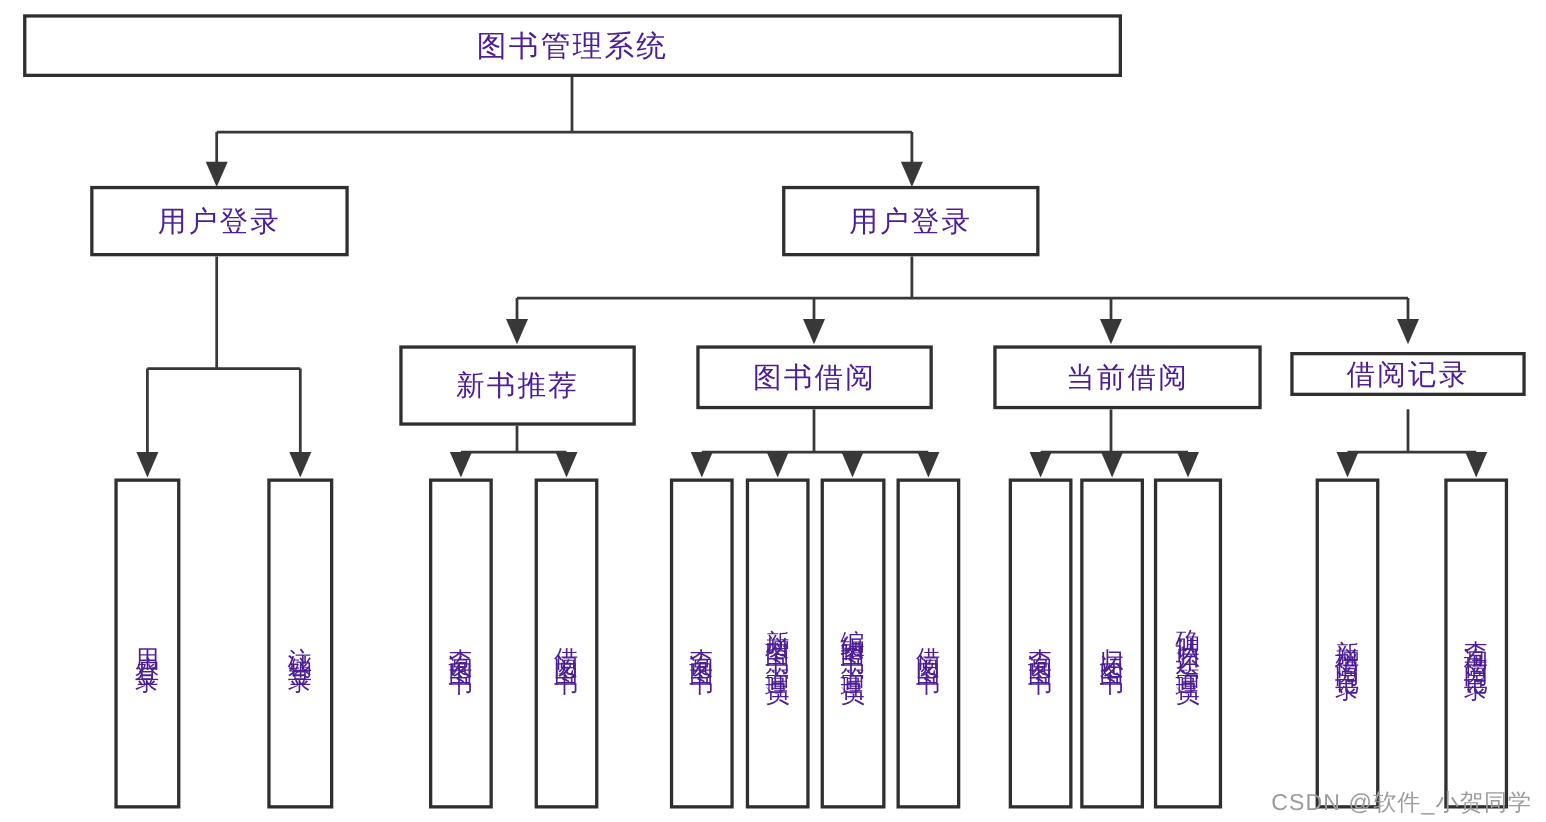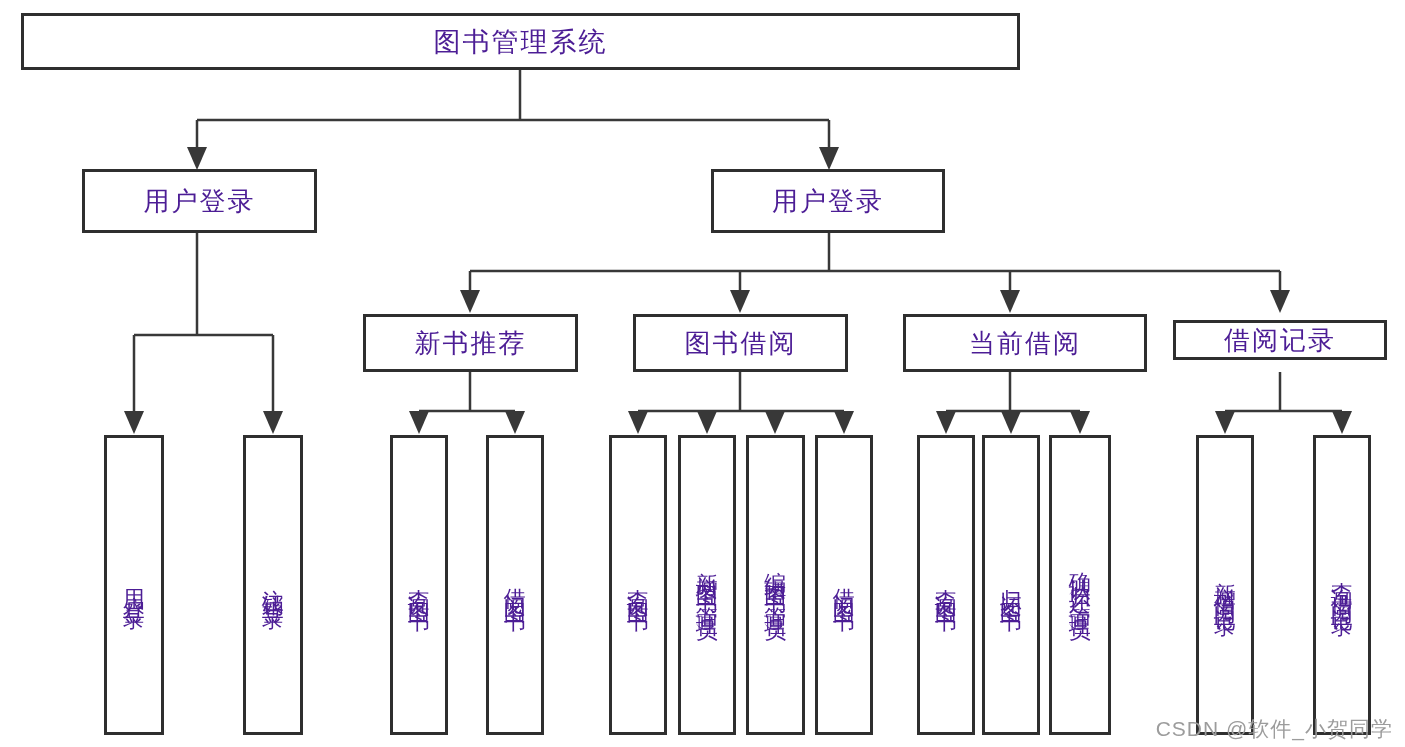--- a/index.html
+++ b/index.html
@@ -118,21 +118,21 @@
     <span>图书管理系统</span>
   </div>
 
   <div class="node h" style="left:82px;top:169px;width:235px;height:64px">
     <span>用户登录</span>
   </div>
   <div class="node h" style="left:711px;top:169px;width:234px;height:64px">
     <span>用户登录</span>
   </div>
 
-  <div class="node h" style="left:363px;top:314px;width:215px;height:58px">
+  <div class="node h" style="left:363px;top:314px;width:215px;height:73px">
     <span>新书推荐</span>
   </div>
   <div class="node h" style="left:633px;top:314px;width:215px;height:58px">
     <span>图书借阅</span>
   </div>
   <div class="node h" style="left:903px;top:314px;width:244px;height:58px">
     <span>当前借阅</span>
   </div>
   <div class="node h" style="left:1173px;top:320px;width:214px;height:40px">
     <span>借阅记录</span>

